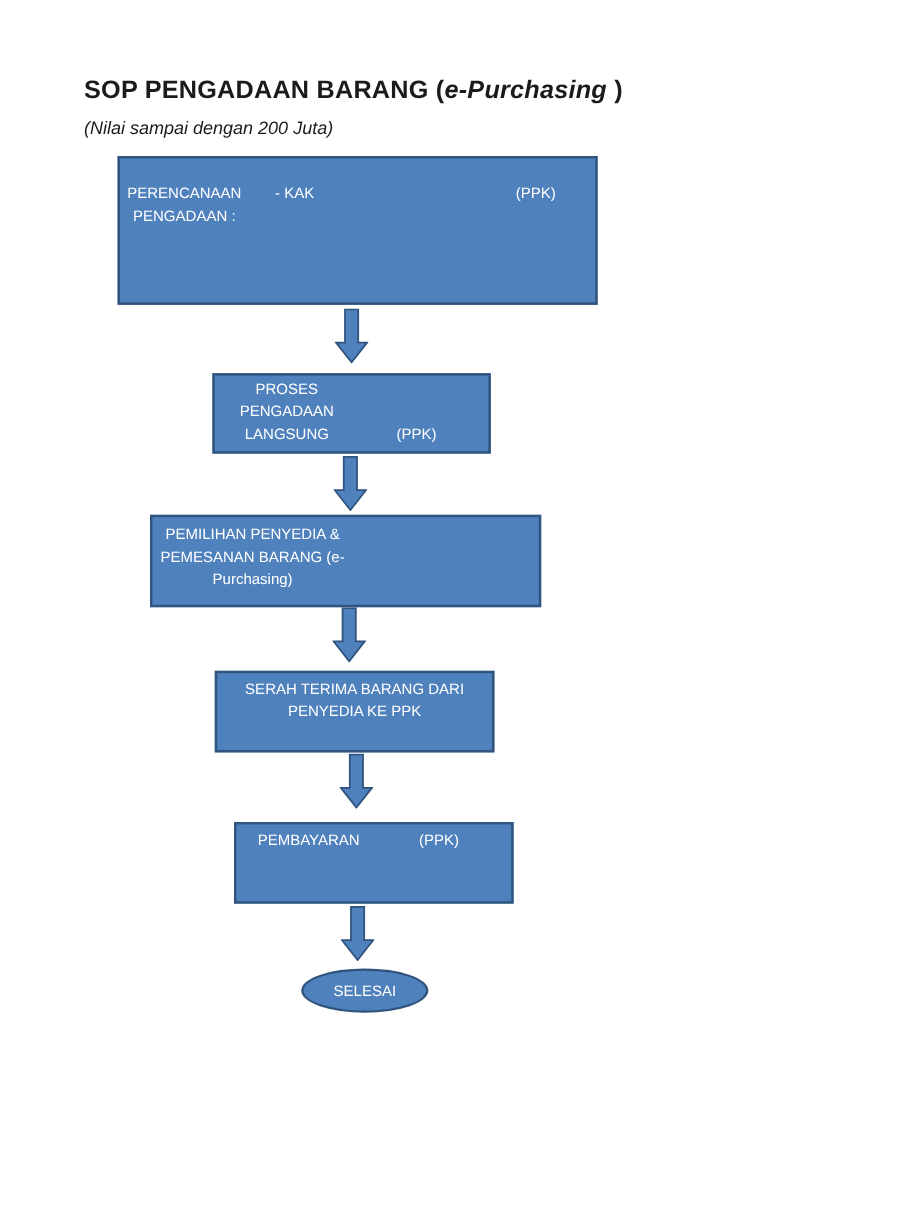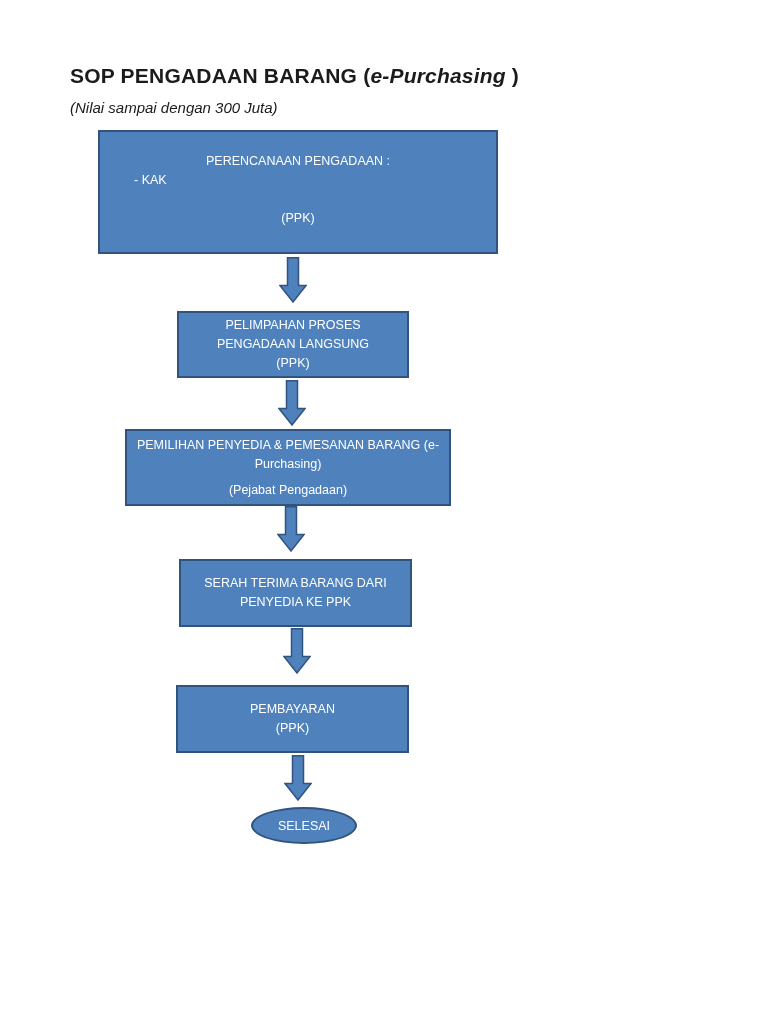--- a/index.html
+++ b/index.html
@@ -45,21 +45,20 @@
 
   .node {
     position: absolute;
     background: var(--shape-fill);
     border: 2px solid var(--shape-border);
     color: var(--node-text);
     font-size: 12.5px;
     line-height: 19px;
     text-align: center;
     display: flex;
-    flex-direction: column;
     padding: 4px 6px;
   }
   .node .node-title,
   .node .node-actor,
   .node .node-note { width: 100%; }
 
   .node-perencanaan { justify-content: flex-start; padding-top: 20px; }
   .node-perencanaan .node-note { text-align: left; padding-left: 4px; margin-left: 24px; }
 
   .node-pelimpahan,
@@ -97,21 +96,21 @@
     justify-content: center;
   }
 </style>
 </head>
 <body>
 
 <div class="page">
 
   <h1 class="doc-title"><span>SOP PENGADAAN BARANG (</span><em>e-Purchasing</em><span> )</span></h1>
 
-  <p class="doc-subtitle">(Nilai sampai dengan 300 Juta)</p>
+  <p class="doc-subtitle">(Nilai sampai dengan 200 Juta)</p>
 
   <div class="node node-perencanaan" style="left:98px; top:130px; width:400px; height:124px;">
     <div class="node-title">PERENCANAAN PENGADAAN :</div>
     <div class="node-note">- KAK</div>
     <div class="spacer-line"></div>
     <div class="node-actor">(PPK)</div>
   </div>
 
   <svg class="arrow" style="left:279px; top:257px;" width="28" height="46" viewBox="0 0 28 46" aria-hidden="true">
     <polygon points="8.5,0.75 19.5,0.75 19.5,28.5 27,28.5 14,45 1,28.5 8.5,28.5"></polygon>
@@ -122,36 +121,35 @@
     <div class="node-actor">(PPK)</div>
   </div>
 
   <svg class="arrow" style="left:278px; top:380px;" width="28" height="46" viewBox="0 0 28 46" aria-hidden="true">
     <polygon points="8.5,0.75 19.5,0.75 19.5,28.5 27,28.5 14,45 1,28.5 8.5,28.5"></polygon>
   </svg>
 
   <div class="node node-pemilihan" style="left:125px; top:429px; width:326px; height:77px;">
     <div class="node-title">PEMILIHAN PENYEDIA &amp; PEMESANAN BARANG (e-Purchasing)</div>
     <div class="spacer-line"></div>
-    <div class="node-actor">(Pejabat Pengadaan)</div>
   </div>
 
   <svg class="arrow" style="left:277px; top:506px;" width="28" height="46" viewBox="0 0 28 46" aria-hidden="true">
     <polygon points="8.5,0.75 19.5,0.75 19.5,28.5 27,28.5 14,45 1,28.5 8.5,28.5"></polygon>
   </svg>
 
   <div class="node node-serah-terima" style="left:179px; top:559px; width:233px; height:68px;text-align:center;">
     <div class="node-title">SERAH TERIMA BARANG DARI PENYEDIA KE PPK</div>
   </div>
 
   <svg class="arrow" style="left:283px; top:628px;" width="28" height="46" viewBox="0 0 28 46" aria-hidden="true">
     <polygon points="8.5,0.75 19.5,0.75 19.5,28.5 27,28.5 14,45 1,28.5 8.5,28.5"></polygon>
   </svg>
 
-  <div class="node node-pembayaran" style="left:176px; top:685px; width:233px; height:68px;">
+  <div class="node node-pembayaran" style="left:195px; top:685px; width:233px; height:68px;">
     <div class="node-title">PEMBAYARAN</div>
     <div class="node-actor">(PPK)</div>
   </div>
 
   <svg class="arrow" style="left:284px; top:755px;" width="28" height="46" viewBox="0 0 28 46" aria-hidden="true">
     <polygon points="8.5,0.75 19.5,0.75 19.5,28.5 27,28.5 14,45 1,28.5 8.5,28.5"></polygon>
   </svg>
 
   <div class="terminator">
     <span>SELESAI</span>

